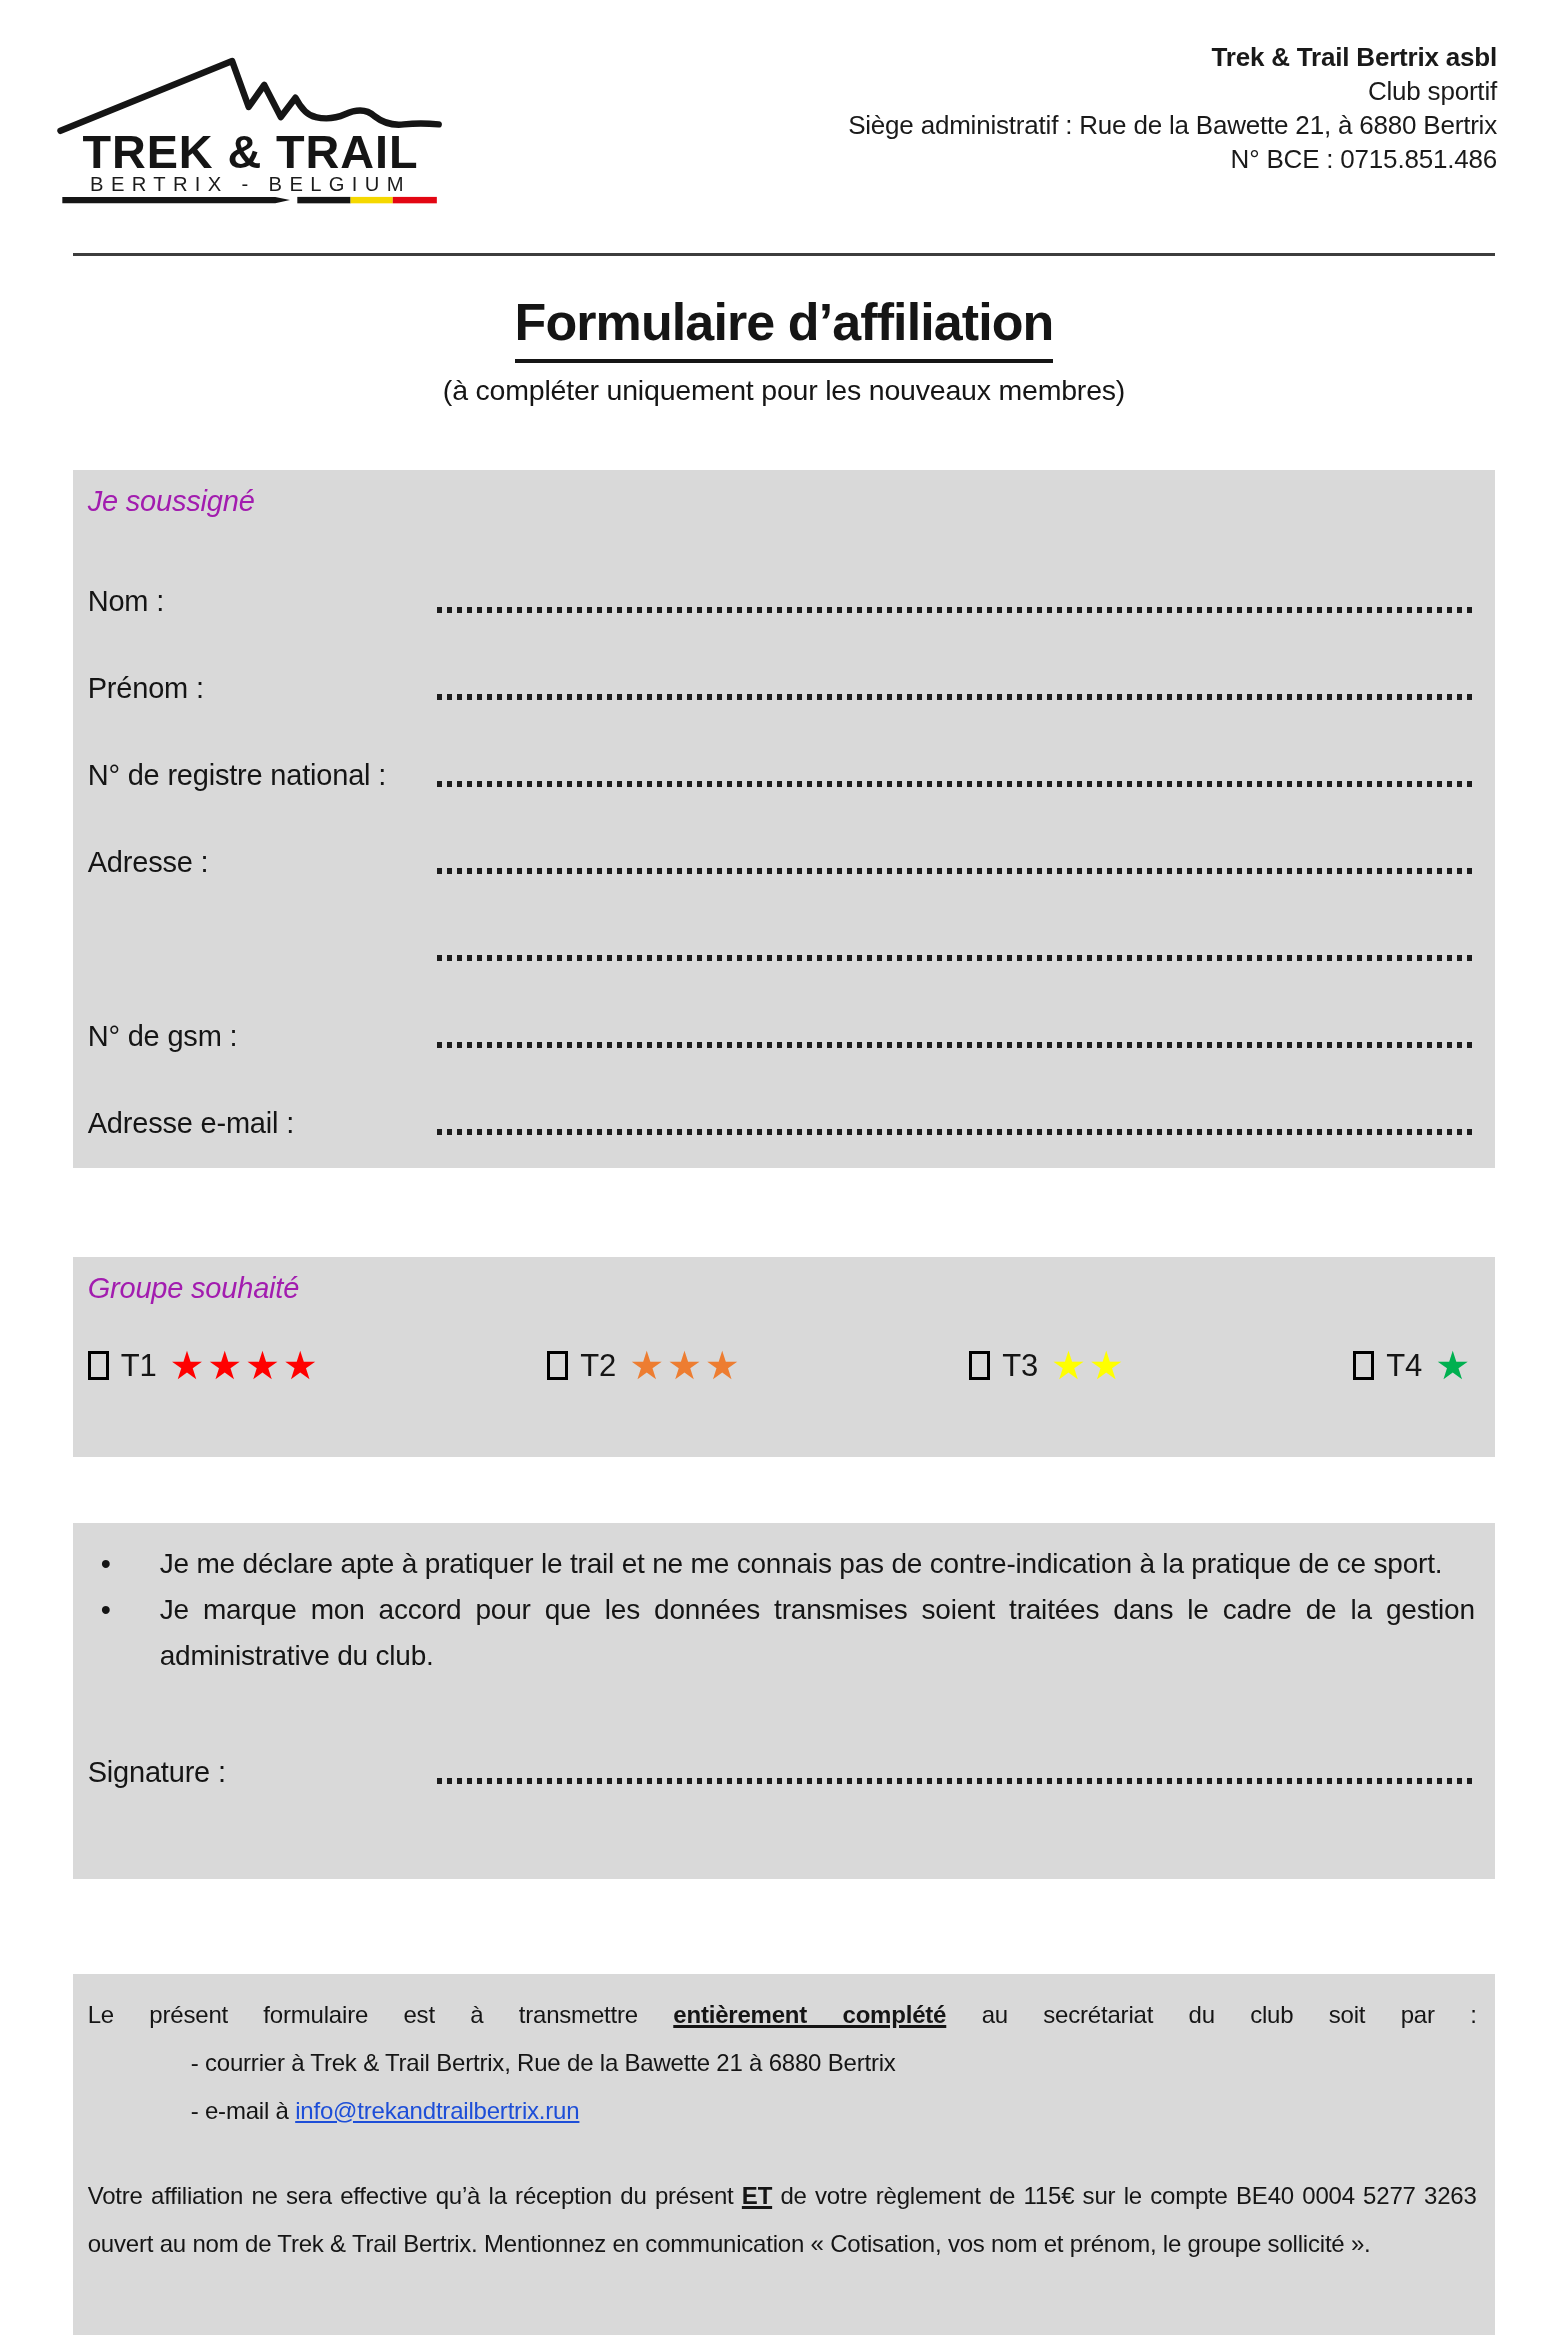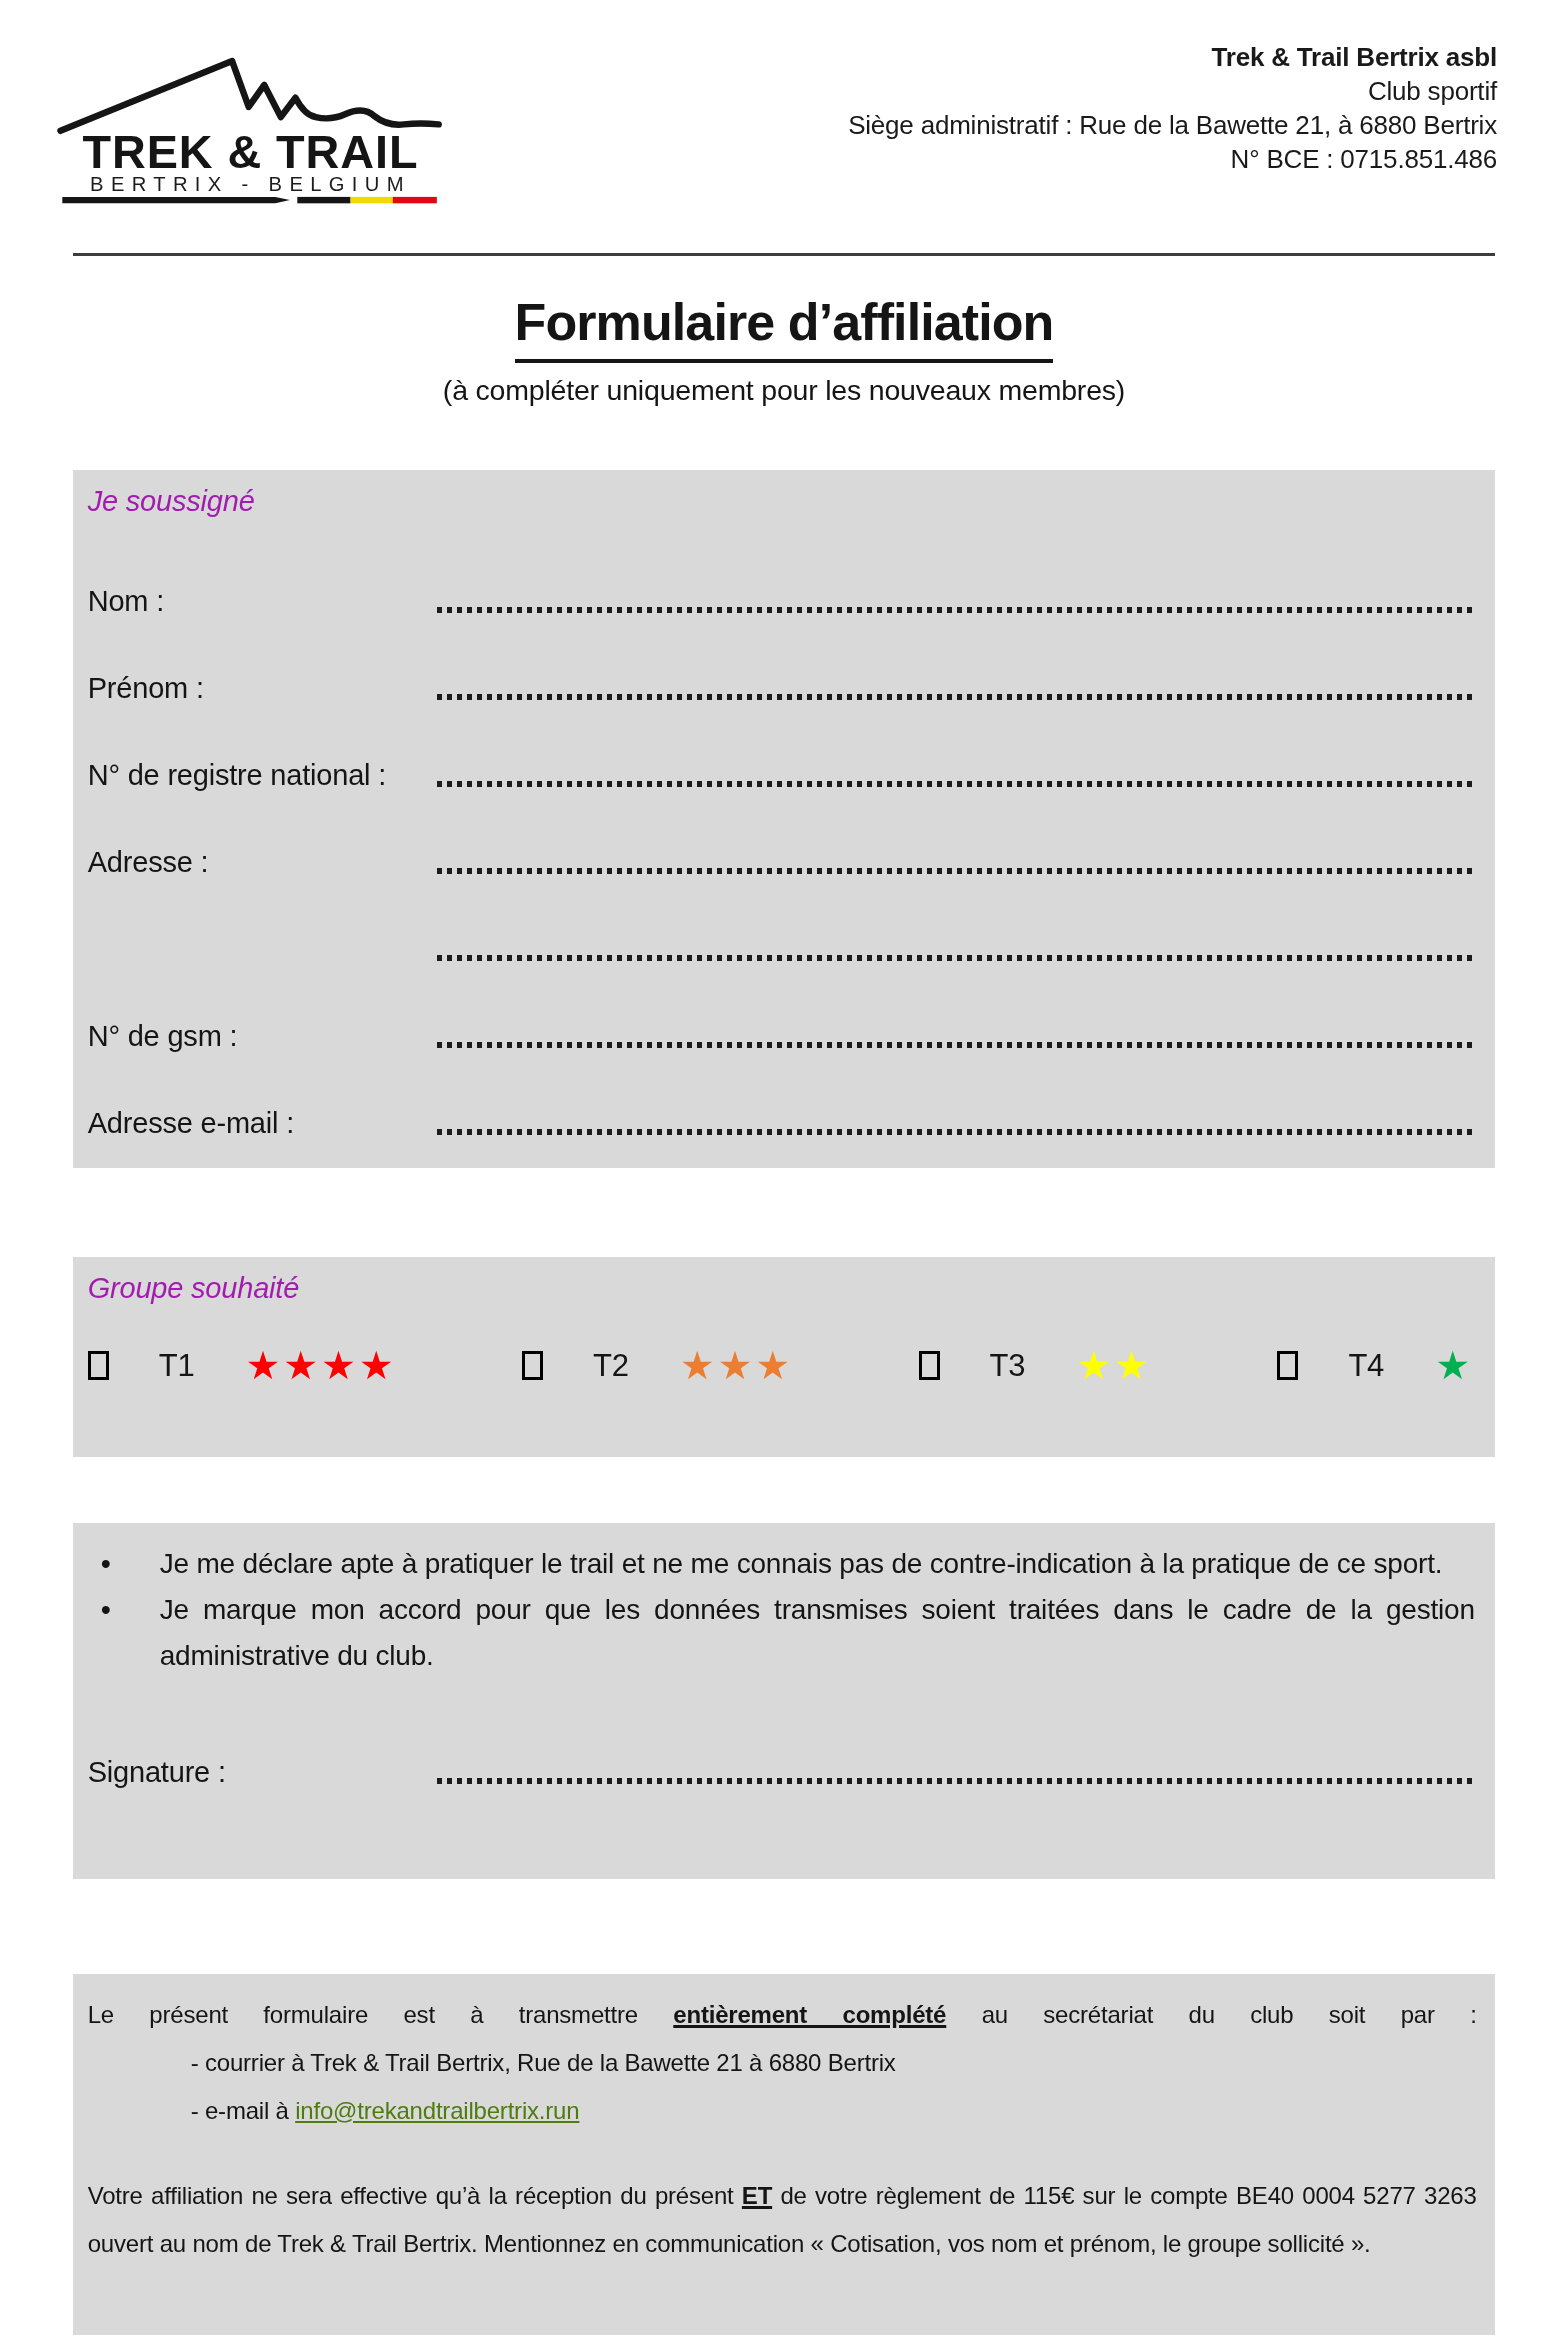--- a/index.html
+++ b/index.html
@@ -59,42 +59,42 @@
     flex:1; height:5.5px; margin-bottom:18.4px;
     background-image:repeating-linear-gradient(90deg,#1c1c1c 0 4.6px,transparent 4.6px 10px);
   }
 
   
   .options-row {
     margin-top:39px;
     display:flex; justify-content:space-between; align-items:center;
     padding-right:3.7px;
   }
-  .group-option { display:flex; align-items:center;gap:38px; }
+  .group-option { display:flex; align-items:center; }
   .checkbox {
     display:inline-block; width:21px; height:28.5px;
     border:3.7px solid #000; margin-right:12px; background:transparent;
   }
   .group-label { font-size:31px; margin-right:13px; }
   .stars { font-size:39px; letter-spacing:2.8px; line-height:1; }
 
   
   .bullet-row { display:flex; font-size:28px; line-height:46px; }
   .bullet-marker { width:72px; padding-left:13px; font-size:29px; }
   .bullet-text { flex:1; text-align:justify; padding-right:1.8px; }
   .signature-row { margin-top:64px; height:55px; }
   .signature-row .field-label { padding-bottom:9.2px; }
   .signature-row .dots { margin-bottom:14.7px; }
 
   
   .sec-submit { font-size:24px; line-height:48px; }
   .intro-line { text-align:justify; text-align-last:justify; }
   .emph { font-weight:bold; text-decoration:underline; text-decoration-thickness:2.8px; }
   .method-line { padding-left:103px; }
-  .email-link { color:#4d7c0f; text-decoration:underline; }
+  .email-link { color:#1d4ed8; text-decoration:underline; }
   .payment-para { margin-top:37px; text-align:justify; }
 </style>
 </head>
 <body>
 
 <div class="page">
 
   <div class="logo-wrap">
     <svg width="395" height="179" viewBox="0 0 430 195">
       <path d="M8,112 L195,36 L213,86 L230,62 L248,97 L264,76 Q274,95 286,97 Q302,101 318,94 Q338,85 350,96 Q364,107 382,105 Q400,103 420,105" fill="none" stroke="#151515" stroke-width="7" stroke-linecap="round" stroke-linejoin="round"></path>

